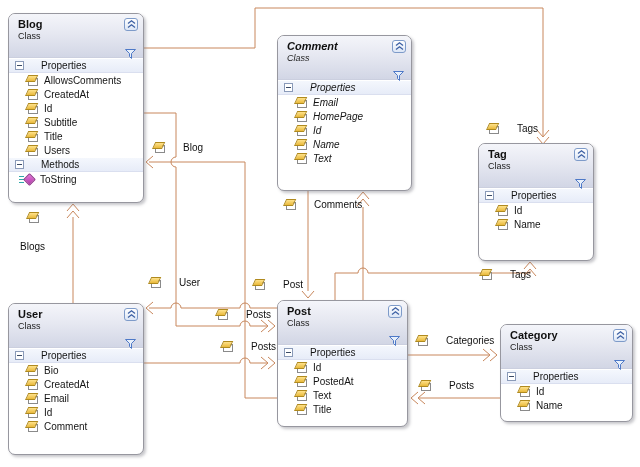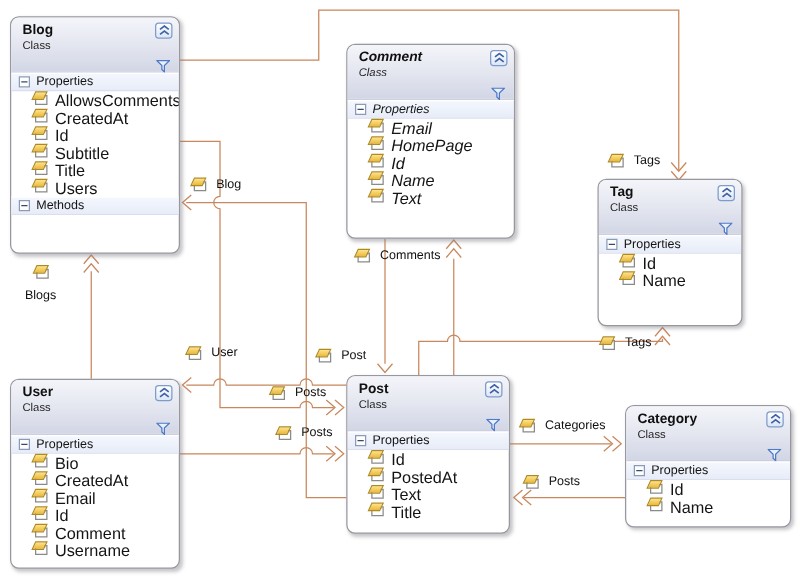--- a/index.html
+++ b/index.html
@@ -28,26 +28,26 @@
     position:absolute; top:4px; right:5px; width:14px; height:13px; box-sizing:border-box;
     border:1px solid #7E9BC9; border-radius:3px;
     background:linear-gradient(#ffffff,#DCE6F6);
     display:flex; align-items:center; justify-content:center;
   }
   .filter-btn { position:absolute; right:7px; bottom:2px; width:11px; height:10px; }
   .section-band {
     height:15px; box-sizing:border-box;
     background:linear-gradient(#F4F7FD,#E7ECF8);
     border-top:1px solid #fff; border-bottom:1px solid #DADFEF;
-    display:flex; align-items:center; gap:5px; padding-left:6px;
+    display:flex; align-items:center; gap:17px; padding-left:6px;
     font-size:10px; color:#141414;
   }
   .expander { position:relative; width:9px; height:9px; box-sizing:border-box; border:1px solid #8A9AB8; background:#fff; flex:none; }
   .expander::after { content:""; position:absolute; left:1px; right:1px; top:3px; height:1px; background:#3A4A66; }
-  .row { display:flex; gap:6px; padding-left:16px; height:14px; font-size:13px; color:#141414; }
+  .row { display:flex; align-items:center; gap:6px; padding-left:16px; height:14px; font-size:10px; color:#141414; }
   .method-row { padding-left:10px; height:15px; }
   
   .prop-icon { position:relative; width:13px; height:11px; flex:none; }
   .prop-icon::after {
     content:""; position:absolute; right:0; bottom:0; width:8px; height:6px;
     background:#fff; border:1px solid #8a8a8a; box-shadow:inset 0 1px 0 #d9d9d9;
   }
   .prop-icon::before {
     content:""; position:absolute; left:0; top:0; width:8px; height:5px; z-index:1;
     background:linear-gradient(#FFE28A,#E9B93B); border:1px solid #B08A1E;
@@ -59,21 +59,21 @@
     content:""; position:absolute; left:0; top:2px; width:5px; height:7px;
     background:repeating-linear-gradient(180deg,#2FA8A8 0,#2FA8A8 1px,transparent 1px,transparent 3px);
   }
   .method-icon::after {
     content:""; position:absolute; left:6px; top:1px; width:7px; height:7px;
     background:linear-gradient(135deg,#E676DC,#B03BA6); border:1px solid #8E2E86;
     border-radius:1px; transform:rotate(45deg);
   }
   
   .assoc-label {
-    position:absolute; z-index:3; display:flex; align-items:center; gap:8px;
+    position:absolute; z-index:3; display:flex; align-items:center; gap:18px;
     font-size:10px; color:#101010; height:12px; white-space:nowrap;
   }
   .chev { display:block; }
 </style>
 </head>
 <body>
 
 <div id="stage">
 
   <svg id="connectors" width="640" height="467" viewBox="0 0 640 467">
@@ -170,20 +170,24 @@
         <span>Title</span>
       </div>
     <div class="row">
         <span class="prop-icon"></span>
         <span>Users</span>
       </div>
     <div class="section-band">
         <span class="expander"></span>
         <span>Methods</span>
       </div>
+    <div class="row method-row">
+        <span class="method-icon"></span>
+        <span>ToString</span>
+      </div>
   </div>
 
   <div class="cls" style="left:277px; top:35px; width:135px; height:156px;font-style:italic;">
     <div class="cls-header">
       <span class="cls-title">Comment</span>
       <span class="cls-stereo">Class</span>
       <span class="collapse-btn">
           <svg class="chev" width="9" height="9" viewBox="0 0 9 9">
             <polyline points="1,3.5 4.5,0.8 8,3.5" fill="none" stroke="#3F62A5" stroke-width="1.3"></polyline>
             <polyline points="1,7.5 4.5,4.8 8,7.5" fill="none" stroke="#3F62A5" stroke-width="1.3"></polyline>
@@ -278,24 +282,20 @@
         <span>Email</span>
       </div>
     <div class="row">
         <span class="prop-icon"></span>
         <span>Id</span>
       </div>
     <div class="row">
         <span class="prop-icon"></span>
         <span>Comment</span>
       </div>
-    <div class="row">
-        <span class="prop-icon"></span>
-        <span>Username</span>
-      </div>
   </div>
 
   <div class="cls" style="left:277px; top:300px; width:131px; height:127px;">
     <div class="cls-header">
       <span class="cls-title">Post</span>
       <span class="cls-stereo">Class</span>
       <span class="collapse-btn">
           <svg class="chev" width="9" height="9" viewBox="0 0 9 9">
             <polyline points="1,3.5 4.5,0.8 8,3.5" fill="none" stroke="#3F62A5" stroke-width="1.3"></polyline>
             <polyline points="1,7.5 4.5,4.8 8,7.5" fill="none" stroke="#3F62A5" stroke-width="1.3"></polyline>

